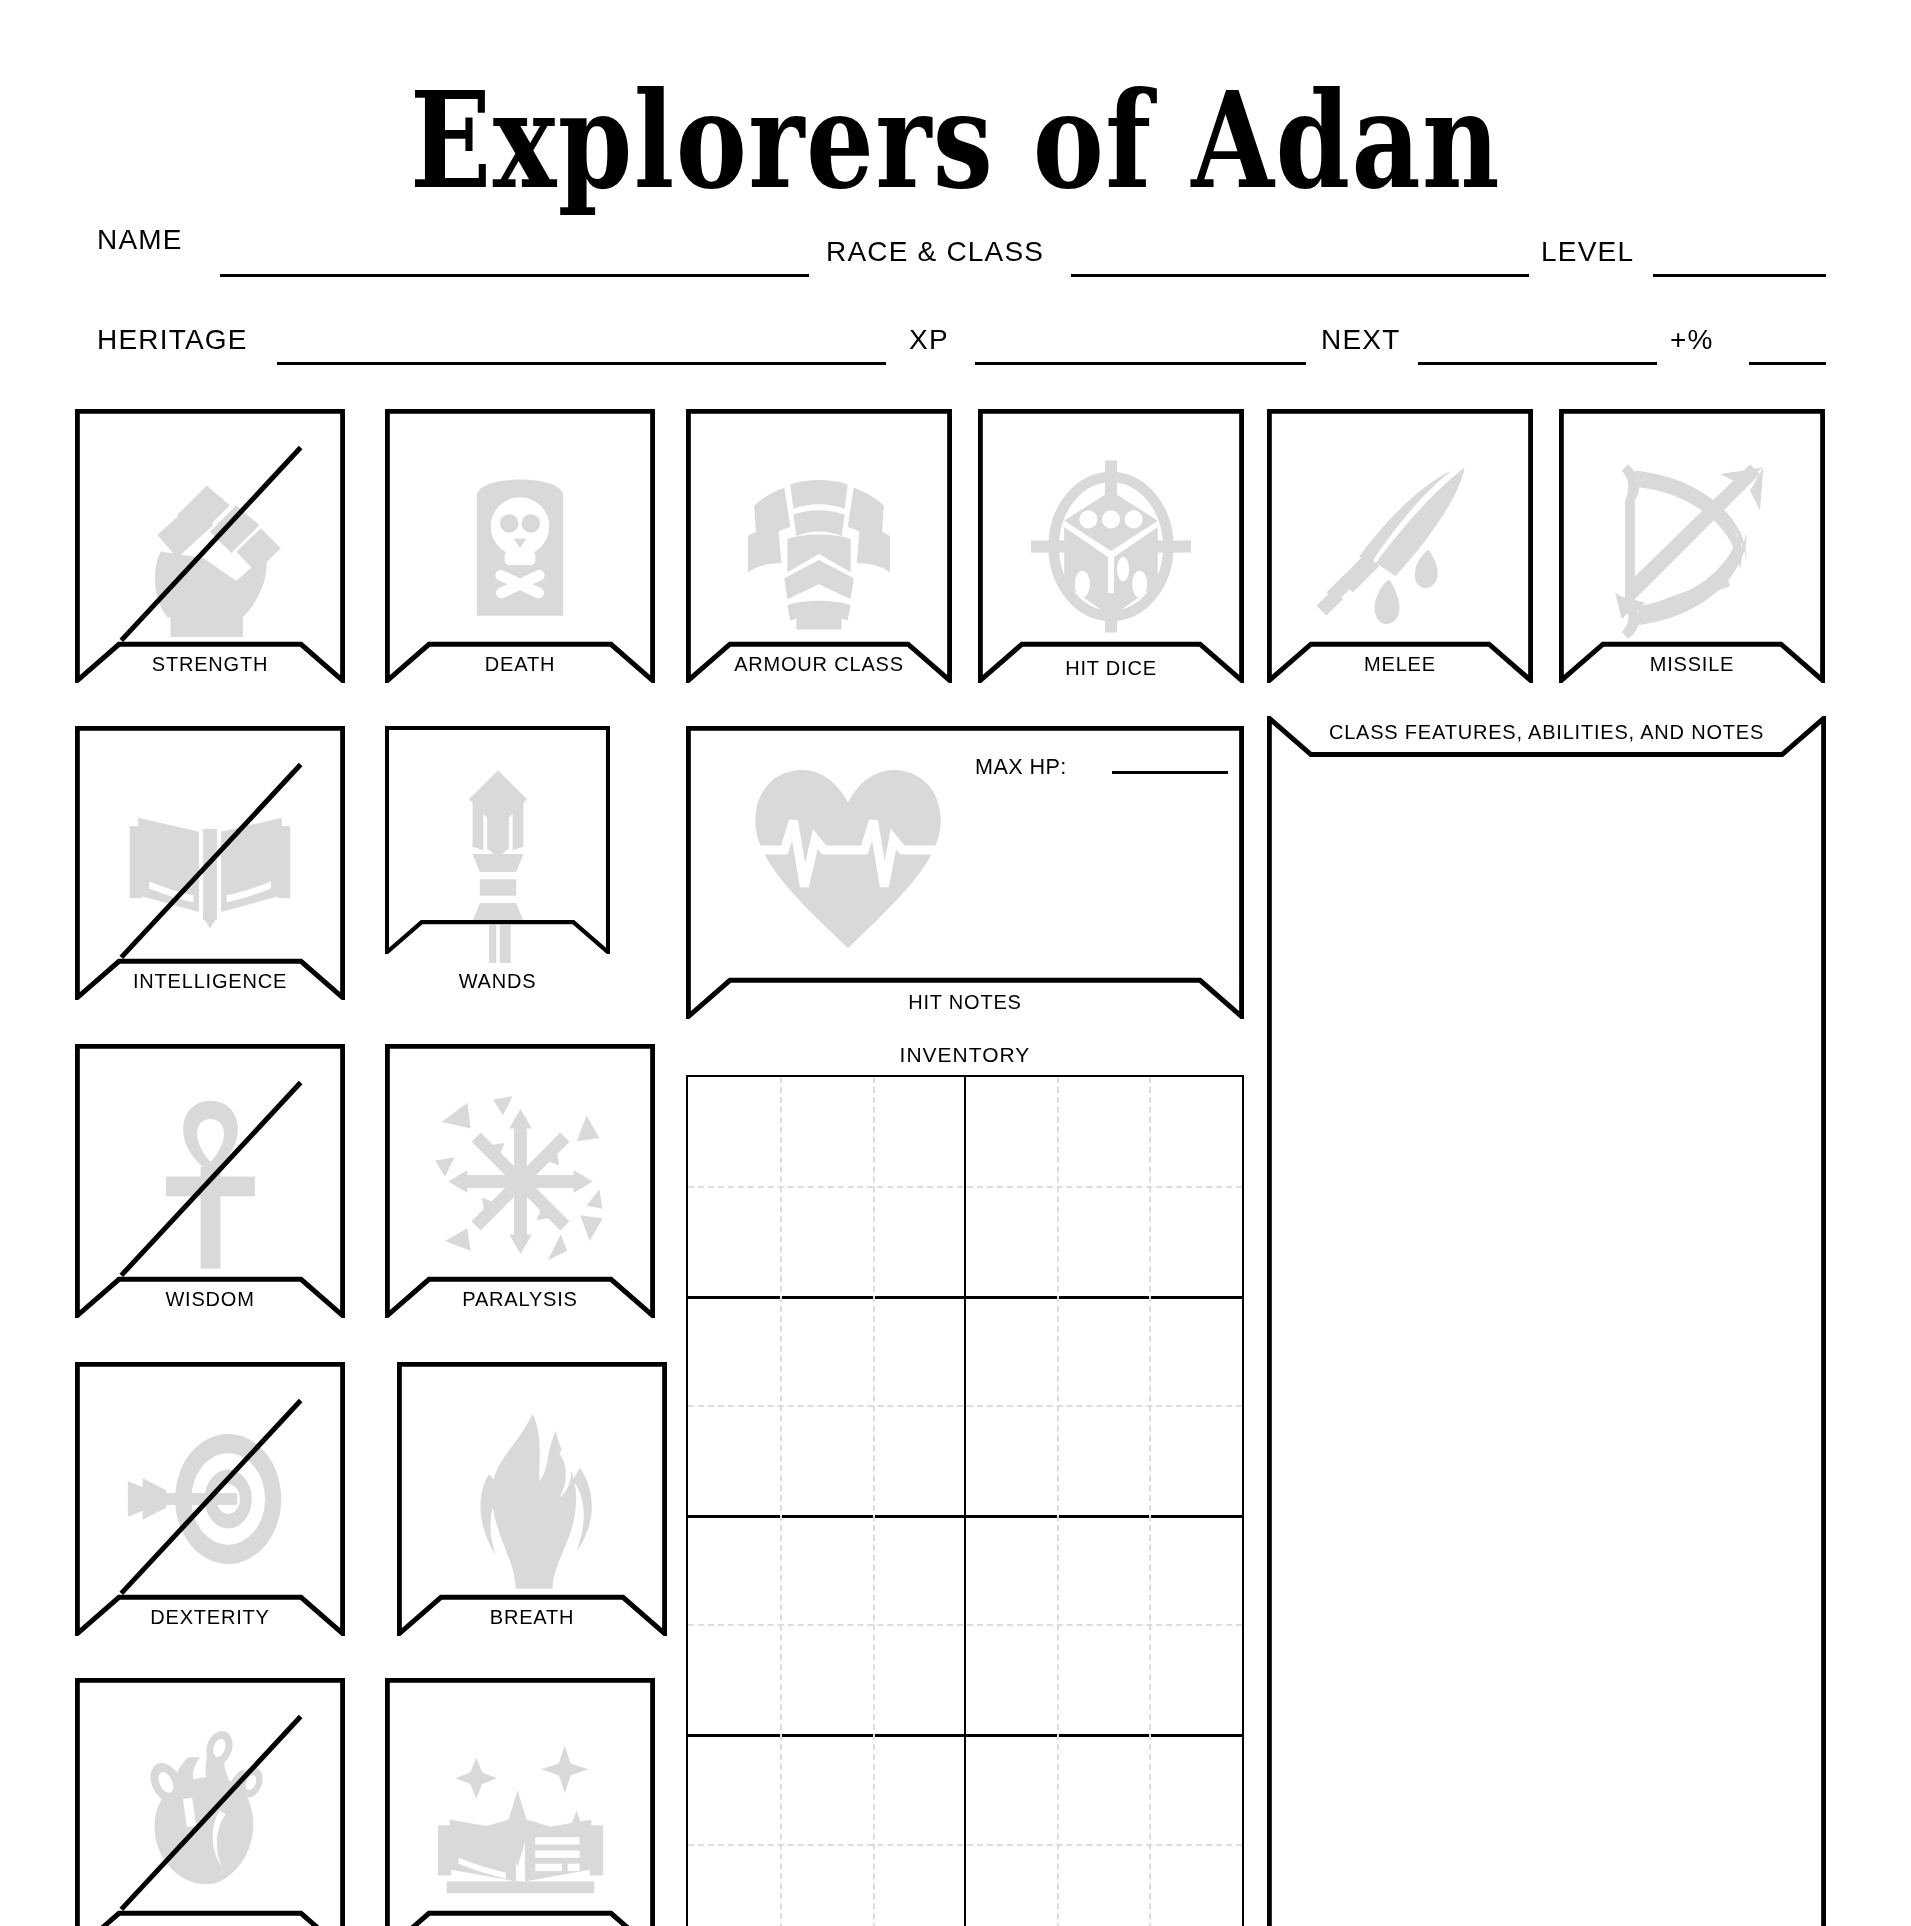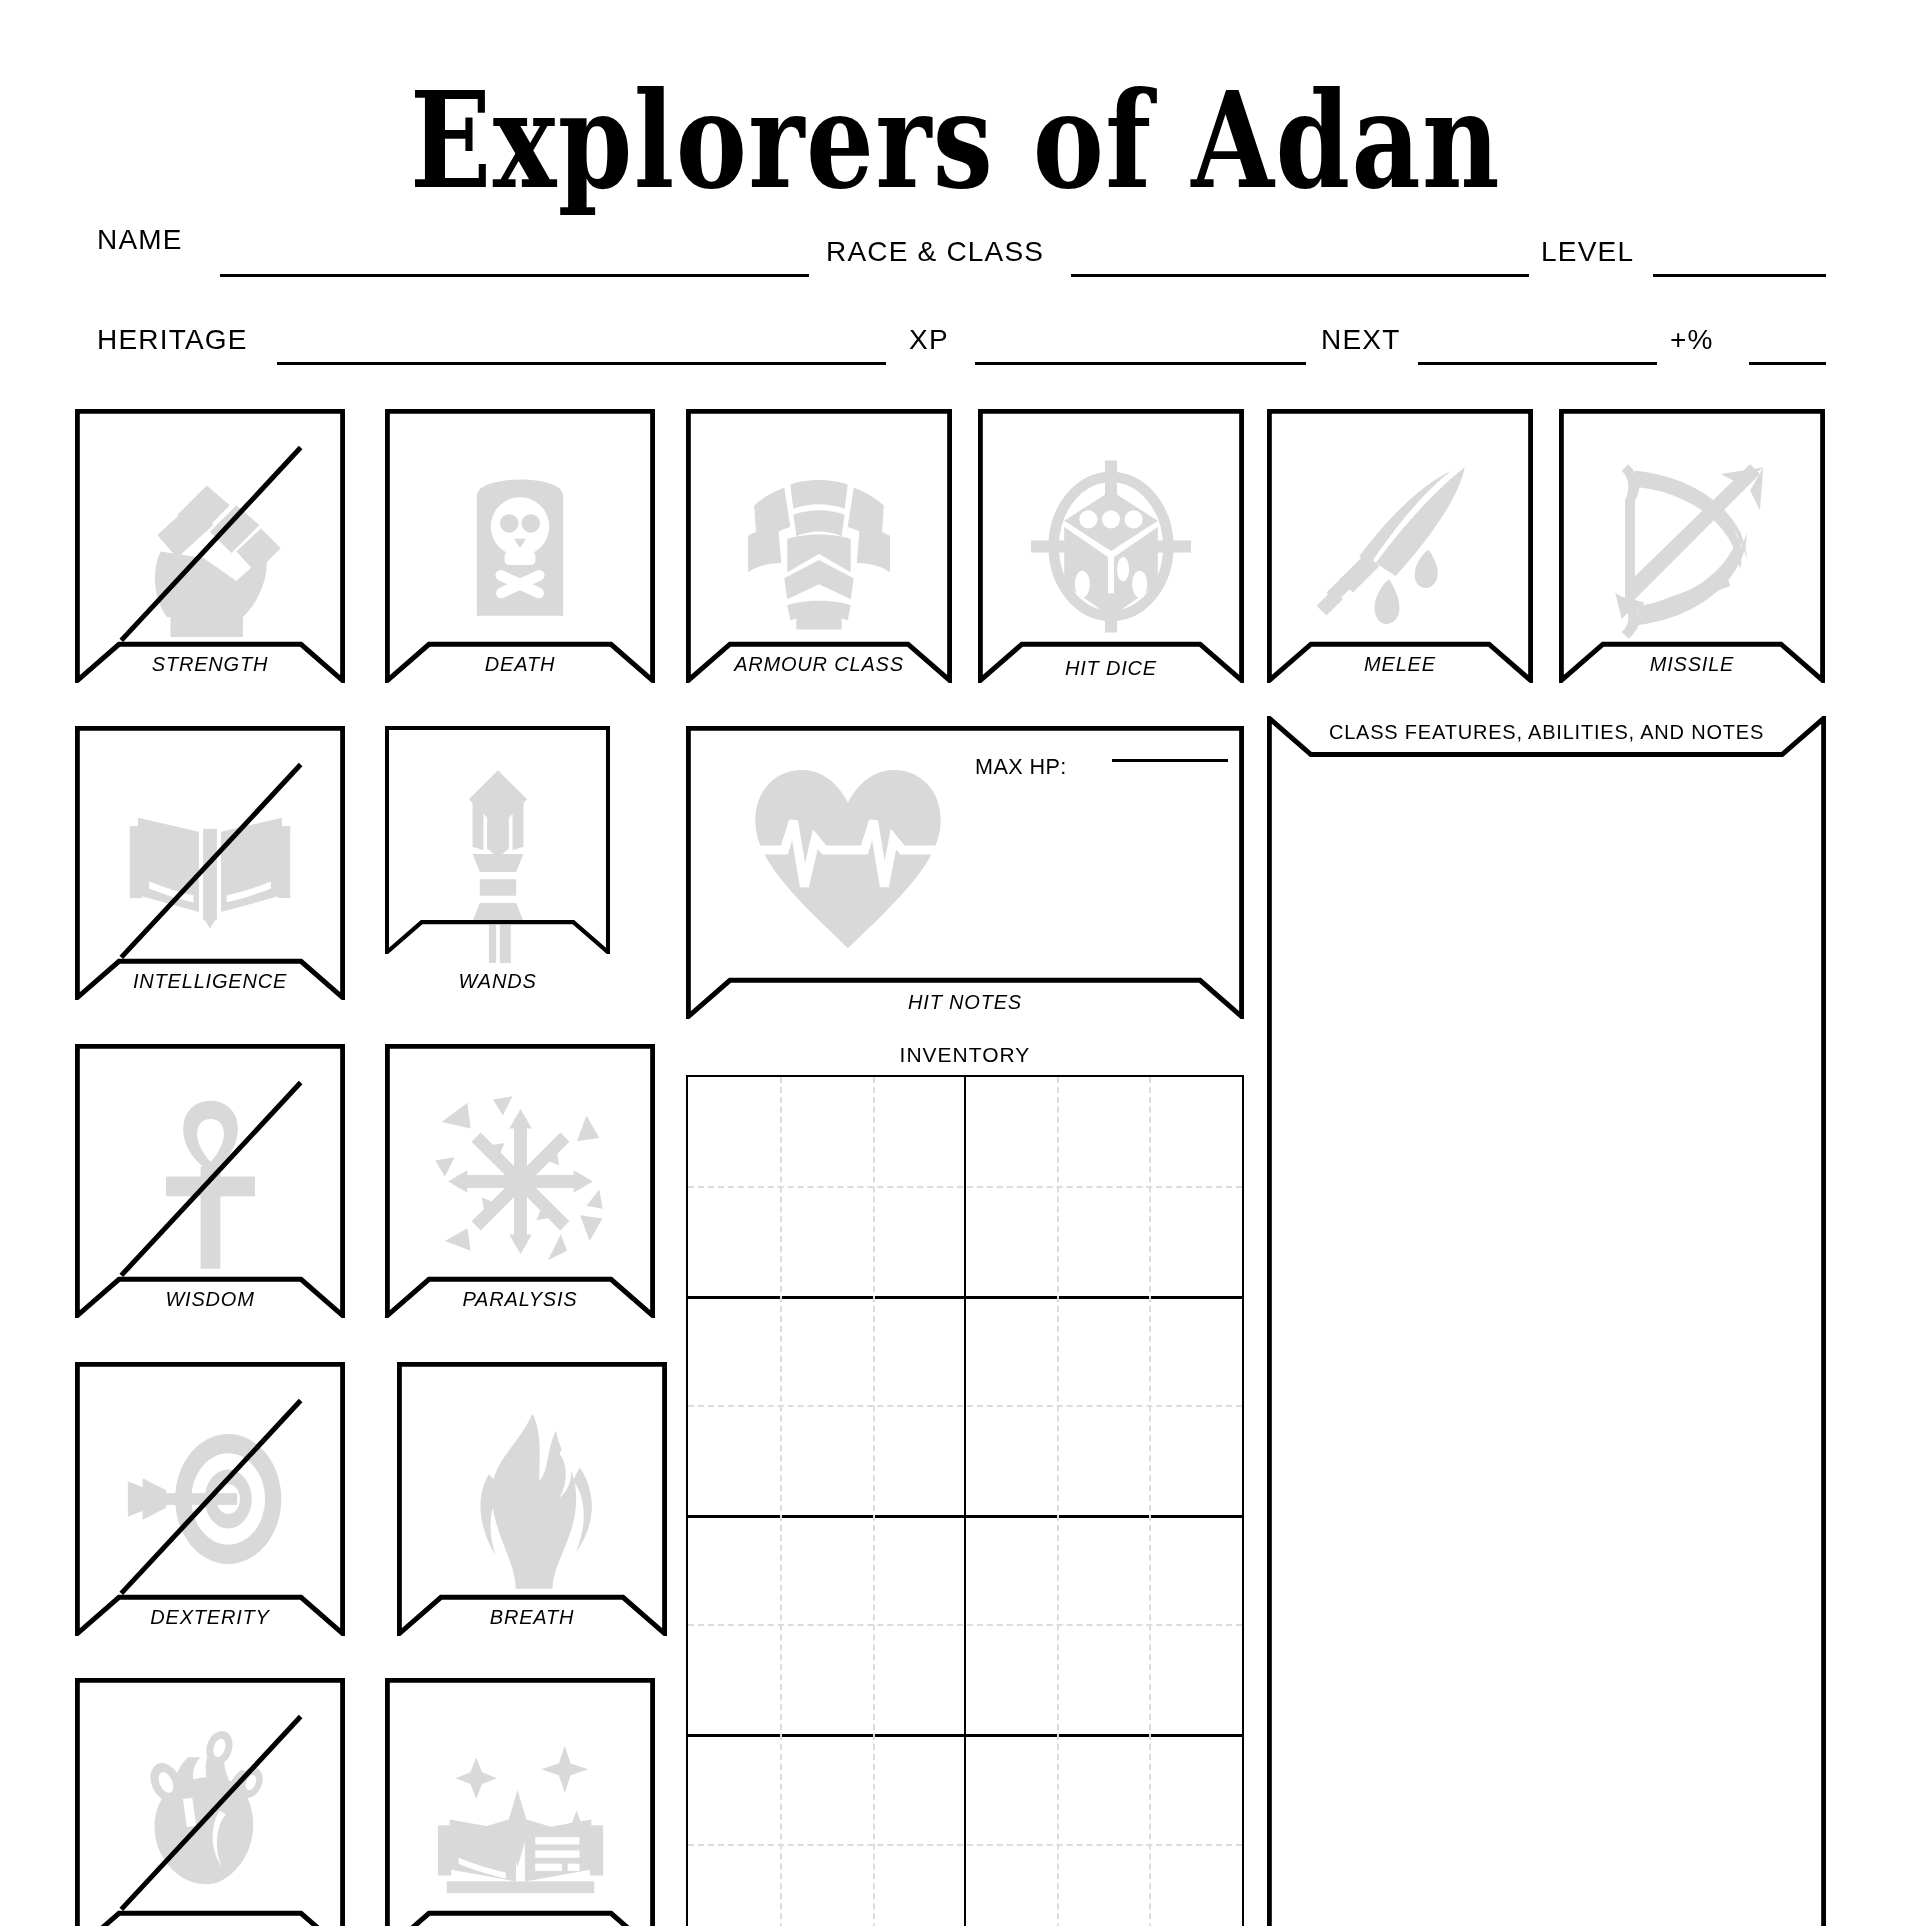--- a/index.html
+++ b/index.html
@@ -14,21 +14,21 @@
     letter-spacing:1.5px;
     transform:scaleY(1.15) scaleX(0.92);transform-origin:50% 0;
   }
 
   
   .hdr-label{font-size:28px;font-weight:400;letter-spacing:1.2px;
              font-family:"Liberation Sans",sans-serif;white-space:nowrap;}
   .rule{border-bottom:3.5px solid #000;height:0;}
 
   
-  .bbox{position:absolute;font-style:italic;}
+  .bbox{position:absolute;}
   .bbox .frame{position:absolute;inset:0;}
   .bbox .art{position:absolute;left:0;top:0;right:0;bottom:0;display:flex;
              align-items:center;justify-content:center;overflow:hidden;}
   .bbox .art svg{display:block;}
   .bbox .slash{position:absolute;inset:0;pointer-events:none;}
   .bbox .cap{position:absolute;left:0;right:0;bottom:0;text-align:center;
              font-size:20px;letter-spacing:0.8px;line-height:1;white-space:nowrap;}
 
   
   #inv-title{position:absolute;font-size:21px;letter-spacing:1px;text-align:center;}
@@ -37,21 +37,21 @@
   #inv-grid .hsolid{position:absolute;left:0;right:0;height:2.7px;background:#000;}
   #inv-grid .vd{position:absolute;top:0;bottom:0;width:0;border-left:2.3px dashed #dcdcdc;}
   #inv-grid .hd{position:absolute;left:0;right:0;height:0;border-top:2.3px dashed #dcdcdc;}
 
   
   #features{position:absolute;}
   #features .cap{position:absolute;left:0;right:0;top:0;text-align:center;
                  font-size:20px;letter-spacing:0.8px;line-height:1;white-space:nowrap;}
 
   
-  #maxhp{position:absolute;display:flex;align-items:flex-start;gap:36px;}
+  #maxhp{position:absolute;display:flex;align-items:center;gap:36px;}
   #maxhp .t{font-size:21.6px;letter-spacing:0.4px;margin-right:9.2px;position:relative;top:-4.6px;}
   #maxhp .ln{width:116px;border-bottom:3.5px solid #000;height:0;}
 </style>
 </head>
 <body>
 
 <div id="title">Explorers of Adan</div>
 
 <div class="abs hdr-label" style="left:97px;top:224px;">NAME</div>
 <div class="abs rule" style="left:220px;top:274px;width:589px;"></div>

